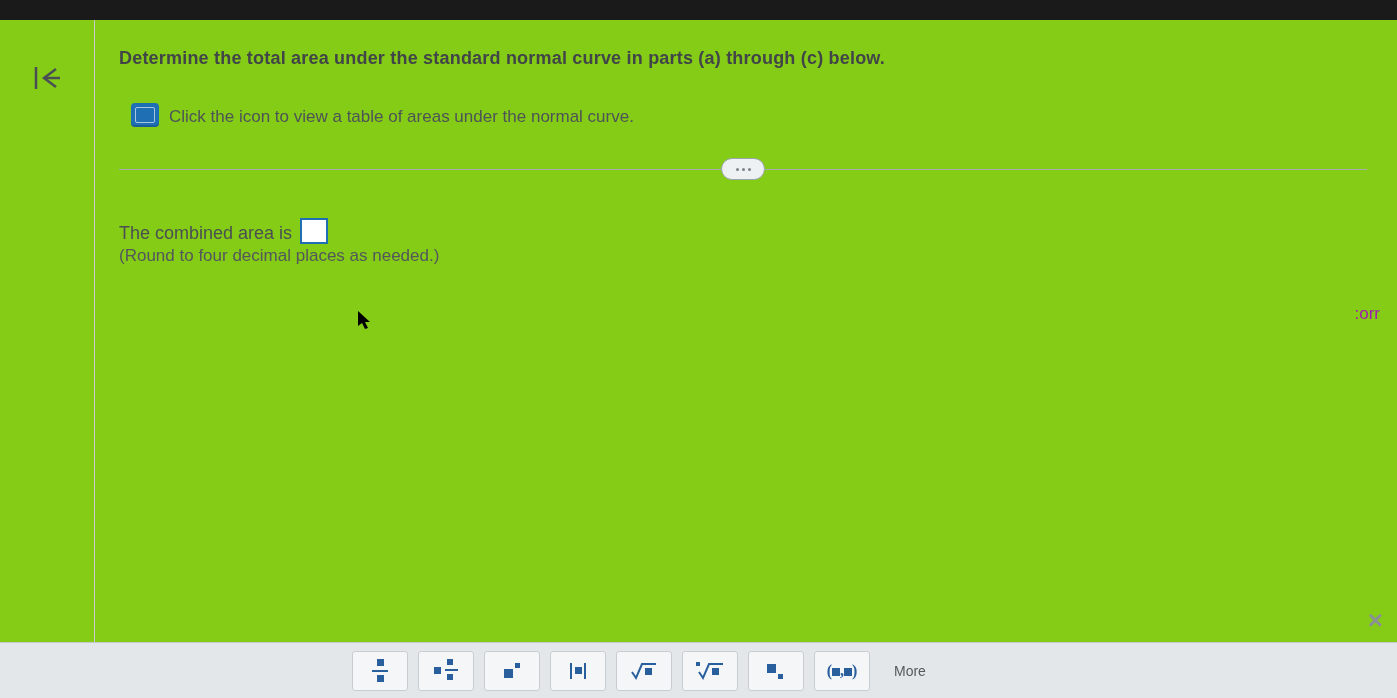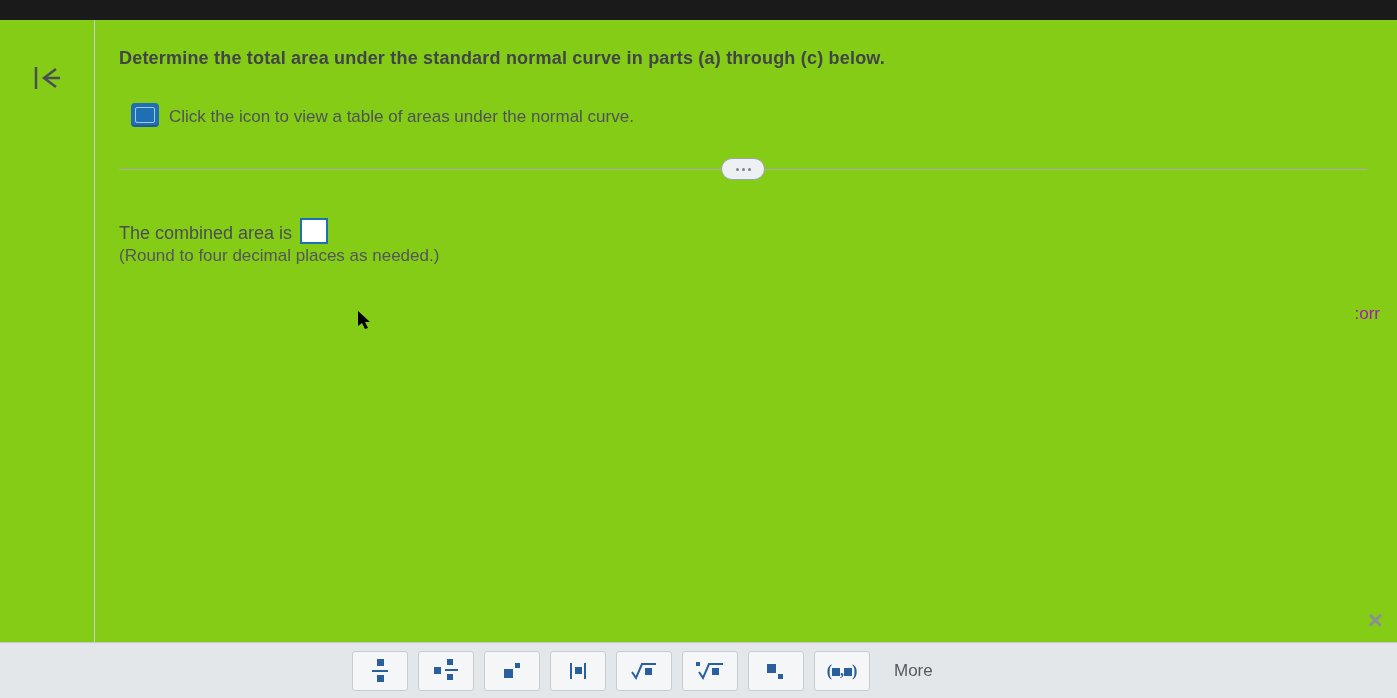--- a/index.html
+++ b/index.html
@@ -20,21 +20,21 @@
   .pill span { width: 3px; height: 3px; background: #7a828a; border-radius: 50%; }
   .question { font-size: 18px; color: #3f4449; line-height: 1.55; }
   .answer-row { margin-top: 34px; display: flex; align-items: flex-end; gap: 8px; font-size: 18px; color: #4b4f53; }
   .answer-box { width: 28px; height: 26px; border: 2px solid #1f6fb5; background: #fff; }
   .hint { margin-top: 2px; font-size: 17px; color: #53575b; }
   .side-tab { position: absolute; right: 15px; top: 300px; font-size: 17px; color: #a21caf; padding: 4px 2px; }
   .toolbar { position: absolute; bottom: 0; left: 0; right: 0; height: 56px; background: #e3e7ea; border-top: 1px solid #c3c8cc; display: flex; align-items: center; padding: 0 12px; gap: 10px; }
   .tool-spacer { width: 330px; }
   .tool-btn { width: 56px; height: 40px; background: #f4f6f8; border: 1px solid #c8cdd1; border-radius: 3px; display: flex; align-items: center; justify-content: center; font-size: 16px; color: #2a5f9e; font-family: 'Times New Roman', serif; cursor: pointer; }
   .tool-btn .sq { width: 8px; height: 8px; background: #2a5f9e; display:inline-block; vertical-align: baseline; }
-  .more-lbl { margin-left: 14px; font-size: 17px; color: #565a5e; }
+  .more-lbl { margin-left: 14px; font-size: 14px; color: #565a5e; }
   .close-x { position: absolute; right: 14px; bottom: 62px; font-size: 26px; color: #8b9096; cursor: pointer; font-weight: bold; }
   .cursor { position: absolute; left: 358px; top: 311px; pointer-events: none; }
 </style>
 </head>
 <body>
 
 <div class="top-bar"></div>
 
 <div class="page">
   <div class="left-col">

